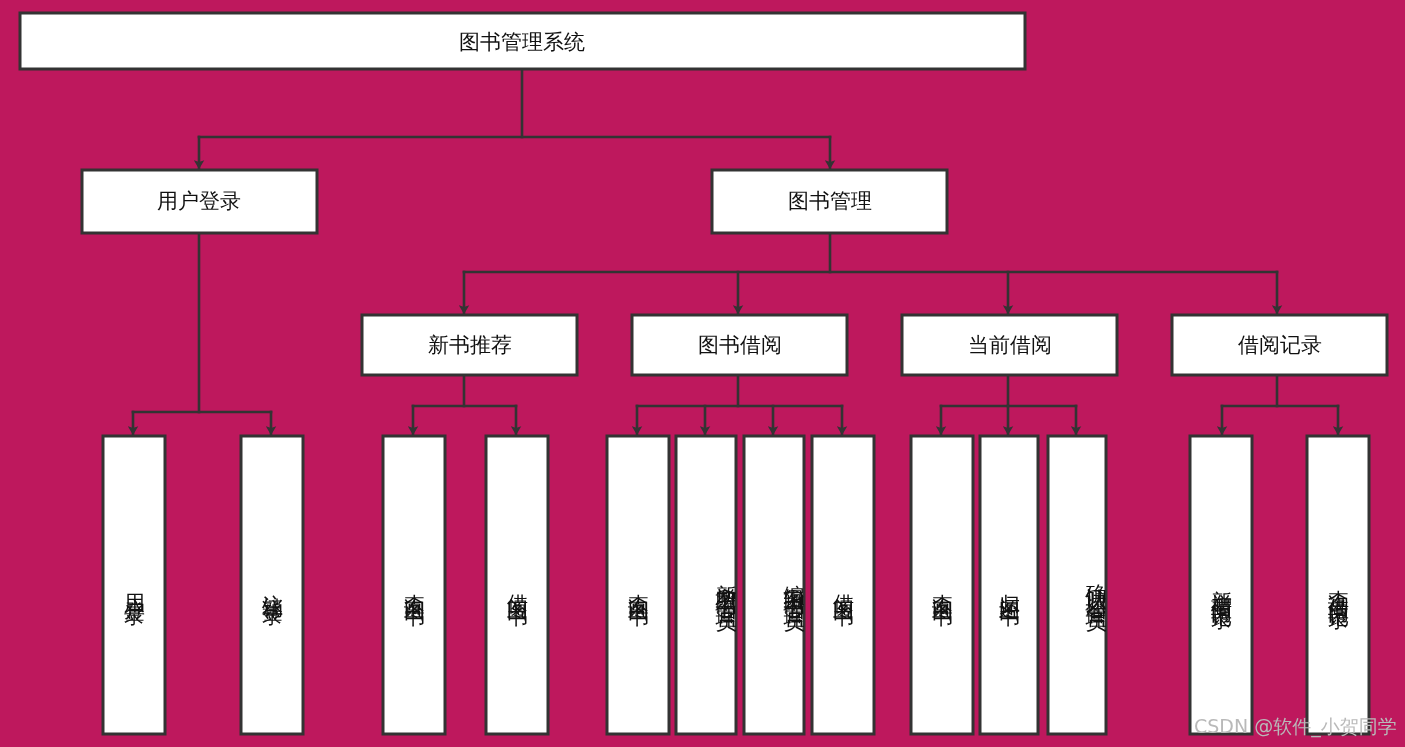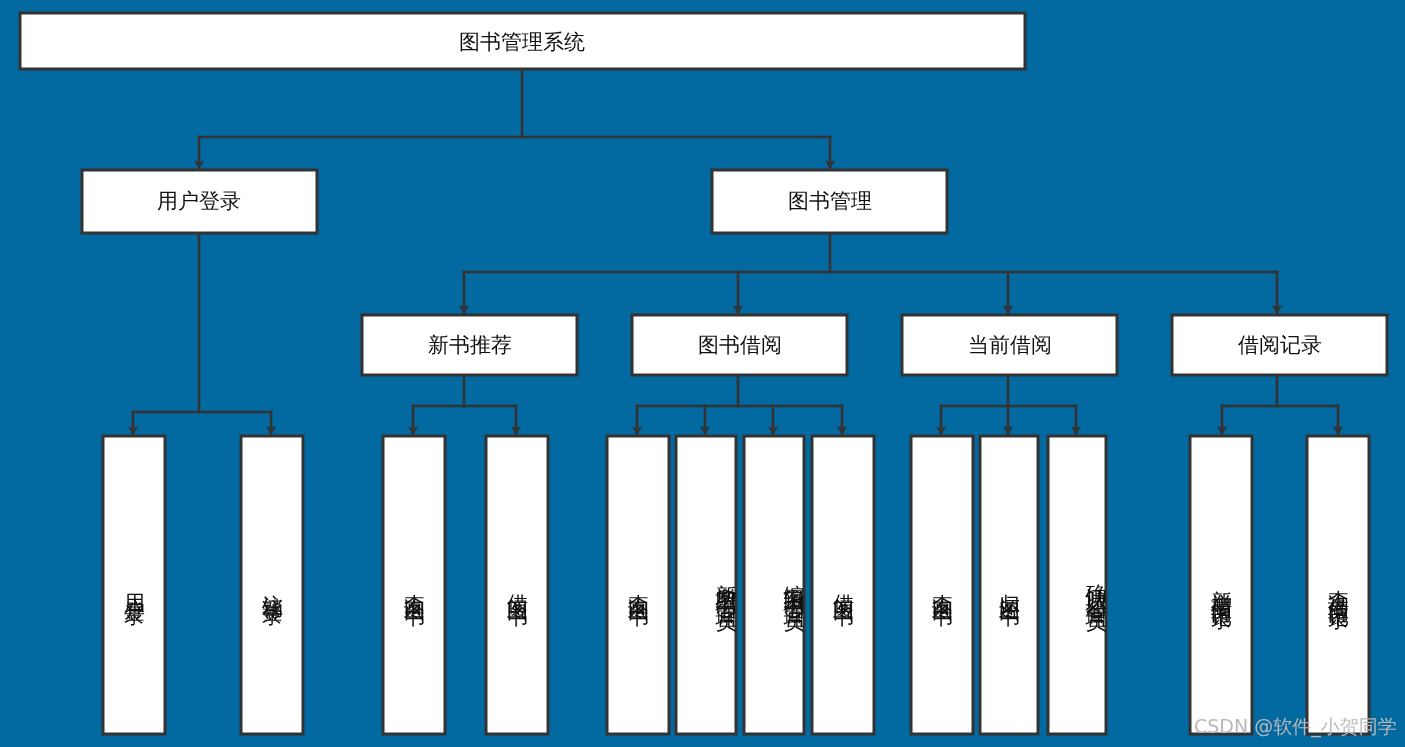--- a/index.html
+++ b/index.html
@@ -10,21 +10,21 @@
   body {
     width: 1405px;
     height: 747px;
     font-family: "DejaVu Sans", "Liberation Sans", sans-serif;
     overflow: hidden;
   }
   #diagram-root {
     position: relative;
     width: 1405px;
     height: 747px;
-    background: #0369a1;
+    background: #be185d;
   }
   svg.flow {
     position: absolute;
     left: 0;
     top: 0;
     width: 1405px;
     height: 747px;
   }
   .node-rect {
     fill: #ffffff;

